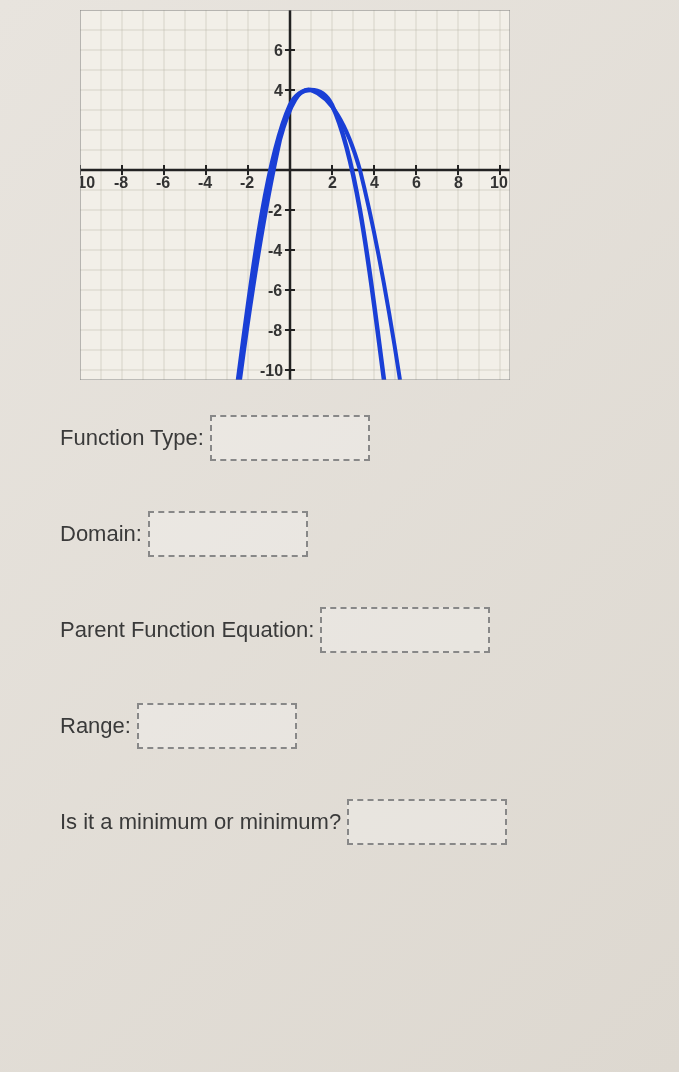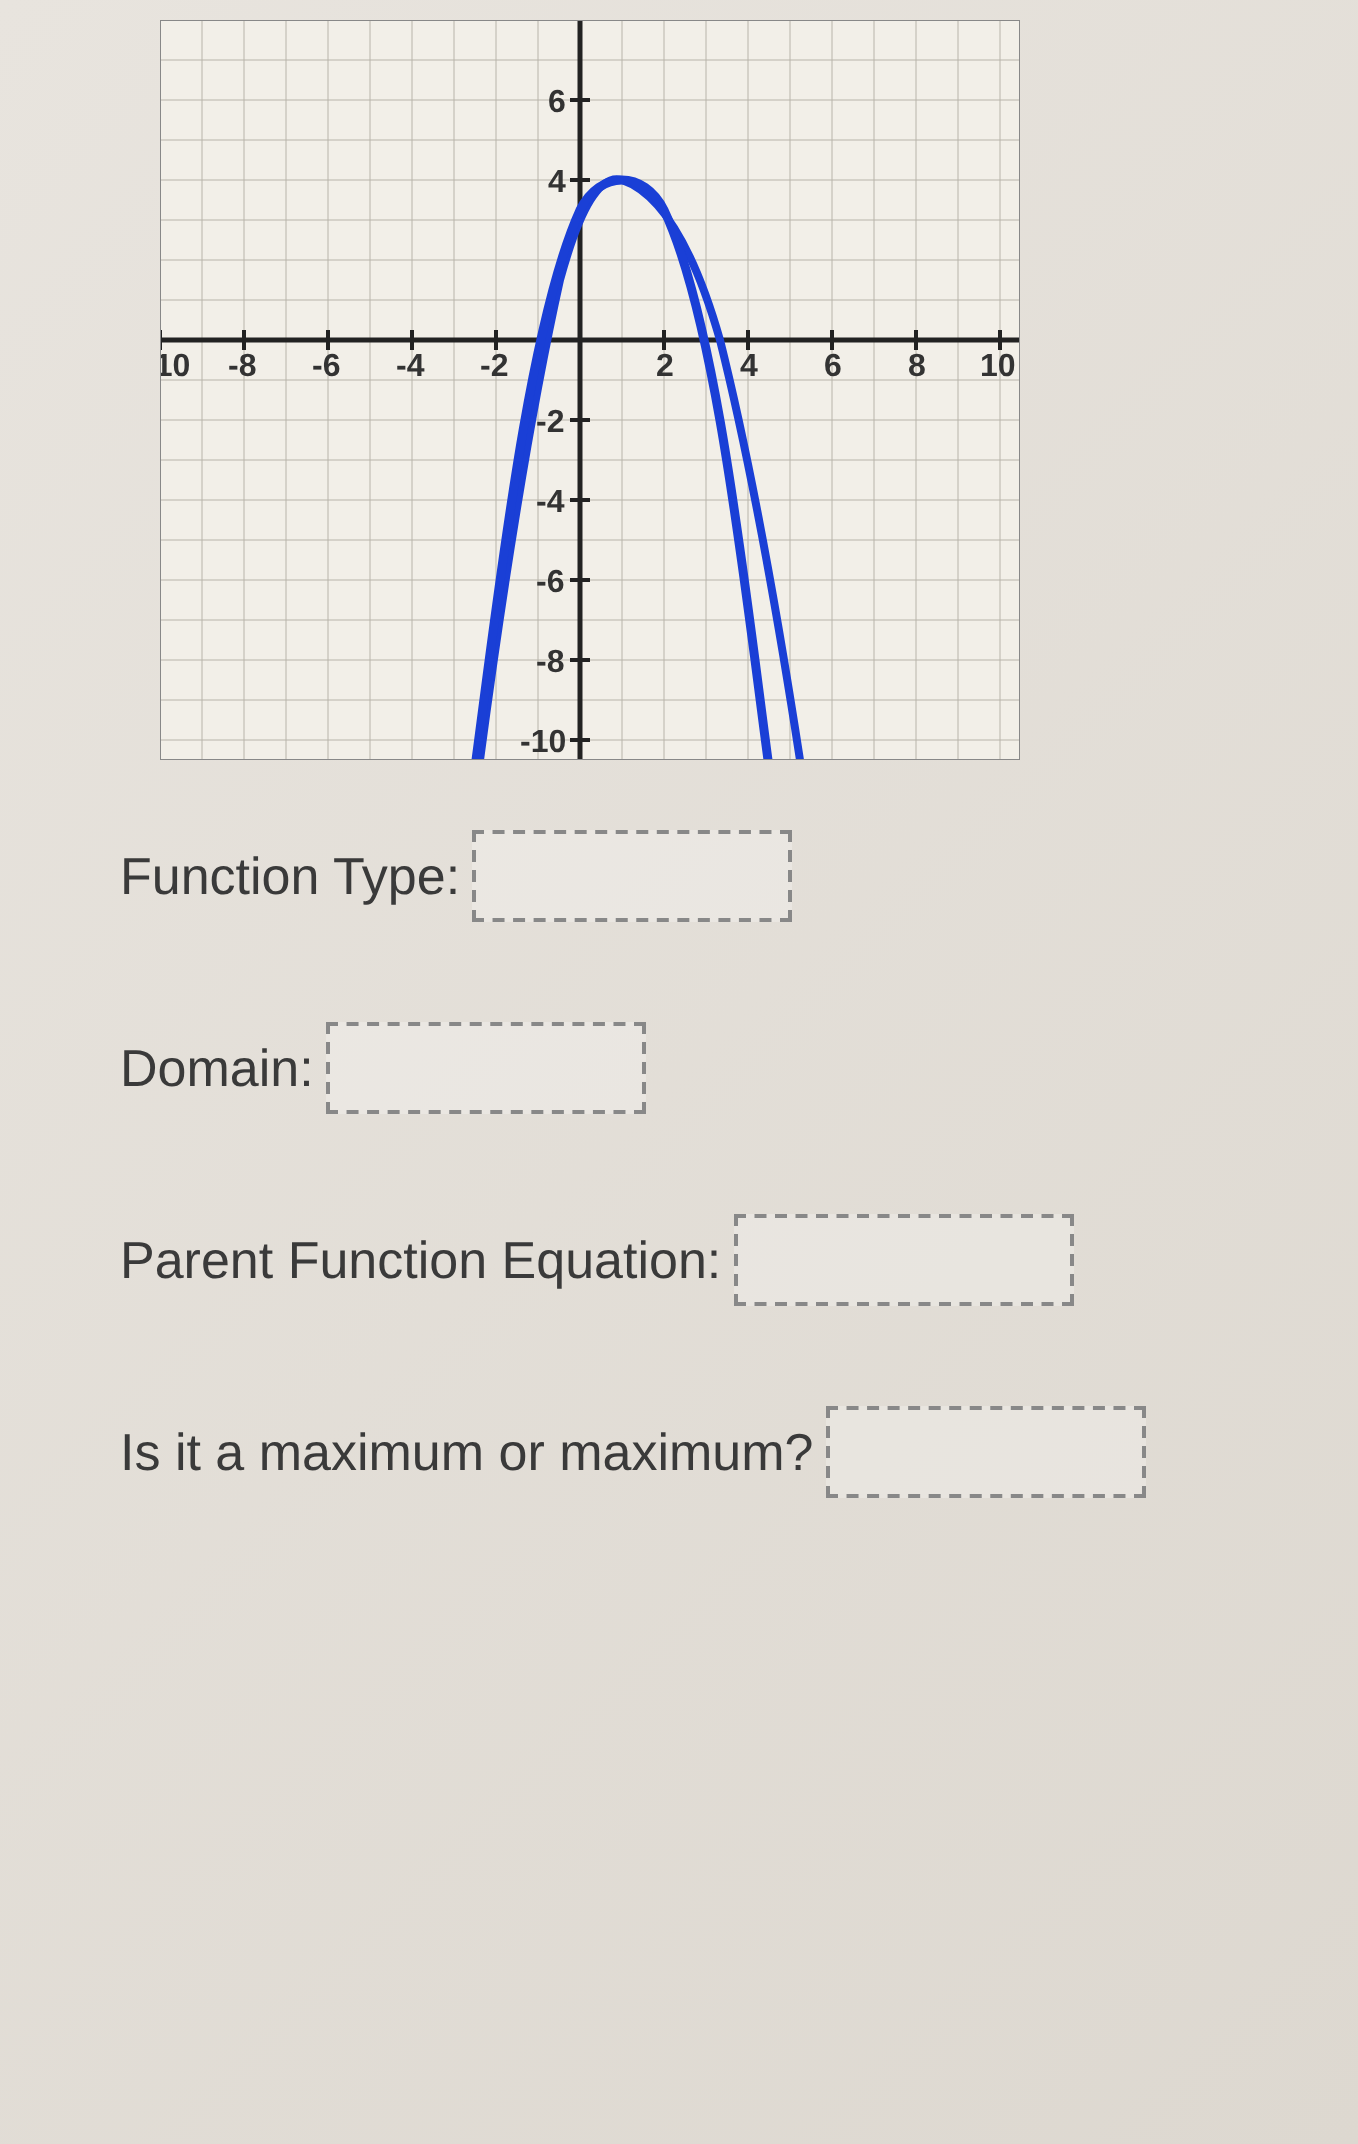--- a/index.html
+++ b/index.html
@@ -20,21 +20,21 @@
       width: 430px;
       height: 370px;
       margin-left: 20px;
       margin-bottom: 35px;
     }
     .question-row {
       display: flex;
       align-items: center;
       margin-bottom: 50px;
       color: #3a3a3a;
-      font-size: 26px;
+      font-size: 22px;
     }
     .answer-box {
       border: 2px dashed #888;
       min-width: 160px;
       height: 46px;
       margin-left: 6px;
       background: rgba(255,255,255,0.25);
     }
     .answer-box.wide {
       min-width: 170px;
@@ -154,20 +154,24 @@
   <div class="question-row">
     <span>Domain:</span>
     <span class="answer-box"></span>
   </div>
 
   <div class="question-row">
     <span>Parent Function Equation:</span>
     <span class="answer-box wide"></span>
   </div>
 
+  <div class="question-row">
+    <span>Range:</span>
+    <span class="answer-box"></span>
+  </div>
 
 
   <div class="question-row" style="margin-bottom:10px">
-    <span>Is it a maximum or maximum?</span>
+    <span>Is it a minimum or minimum?</span>
     <span class="answer-box"></span>
   </div>
 
 </div>
 
 </body></html>

